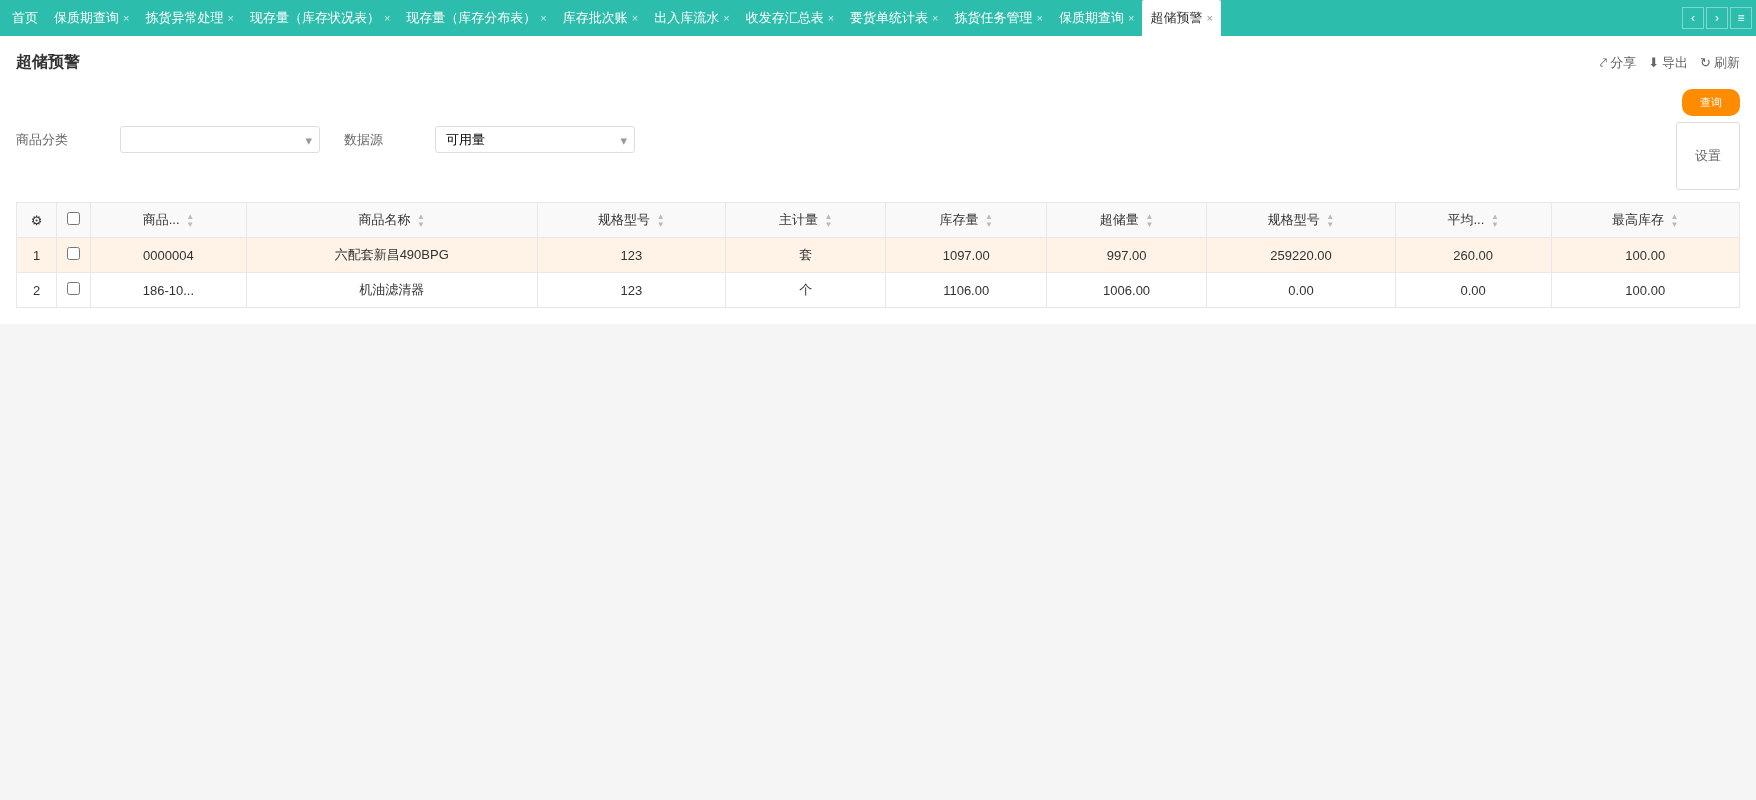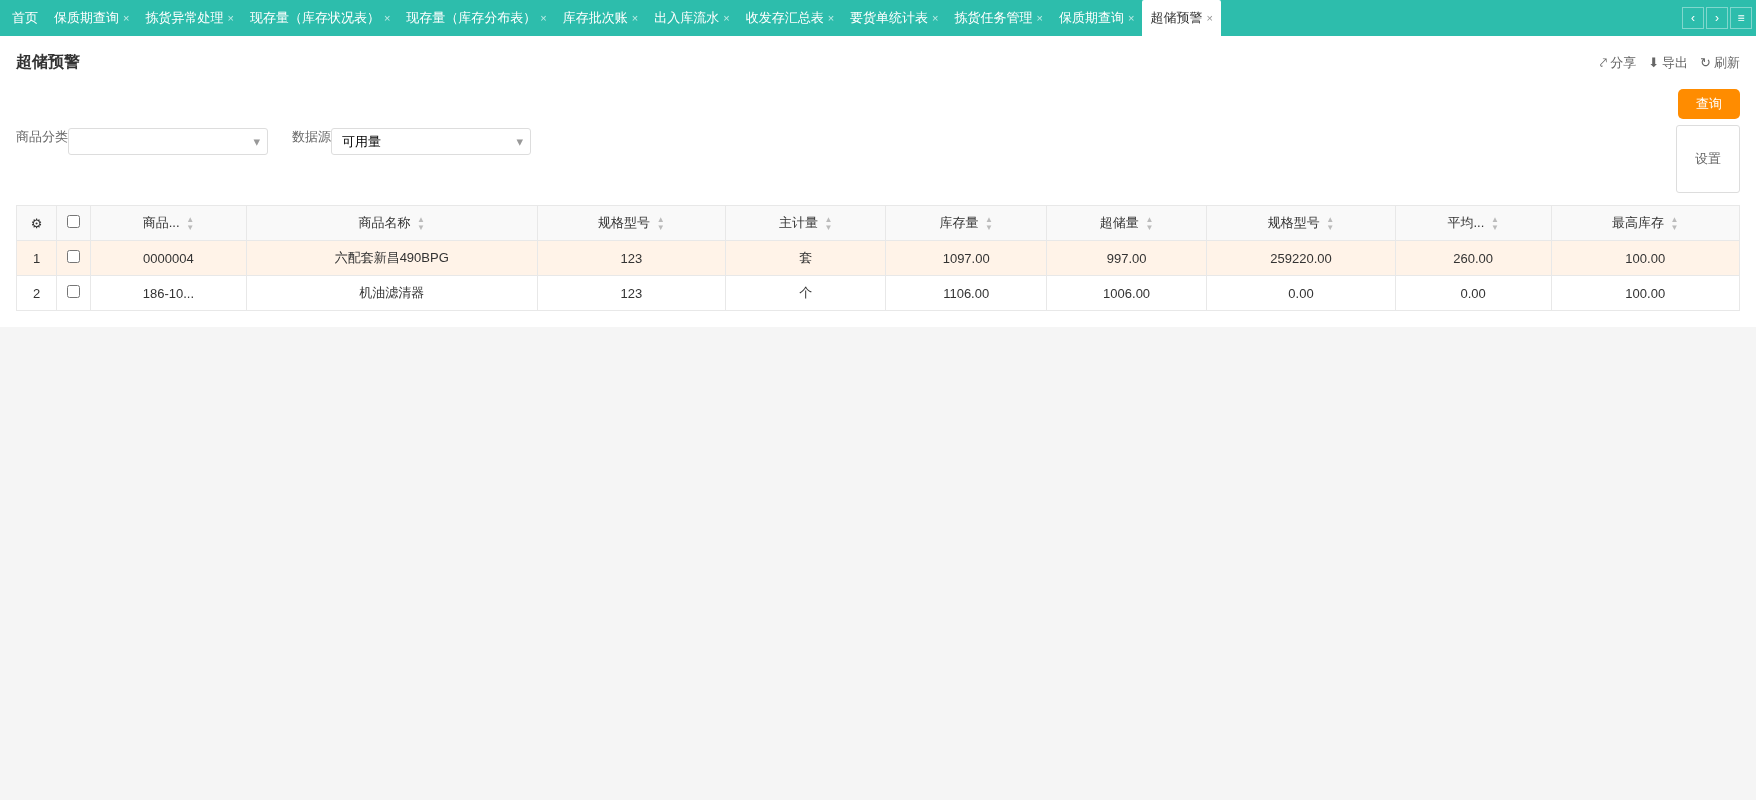--- a/index.html
+++ b/index.html
@@ -85,57 +85,58 @@
 
     
     .filter-row {
       display: flex;
       align-items: center;
       gap: 24px;
       margin-bottom: 12px;
     }
     .filter-item {
       display: flex;
-      align-items: flex-start;
-      gap: 0;
+      align-items: center;
+      gap: 24px;
     }
     .filter-label { color: #666; font-size: 13px; }
     .filter-select {
       border: 1px solid #ddd;
       border-radius: 3px;
       padding: 5px 28px 5px 10px;
       font-size: 13px;
       background: #fff;
       appearance: none;
       cursor: pointer;
       min-width: 200px;
       position: relative;
+      margin-left: 28px;
     }
     .filter-select-wrapper {
       position: relative;
       display: inline-block;
     }
     .filter-select-wrapper::after {
       content: '▾';
       position: absolute;
       right: 8px;
       top: 50%;
       transform: translateY(-50%);
       color: #999;
       pointer-events: none;
     }
 
     .btn-query {
       background: #ff8c00;
       color: #fff;
       border: none;
-      border-radius: 5px;
+      border-radius: 10px;
       padding: 6px 18px;
       cursor: pointer;
-      font-size: 13px;
+      font-size: 11px;
       margin-left: auto;
     }
     .btn-settings {
       background: #fff;
       color: #666;
       border: 1px solid #ddd;
       border-radius: 3px;
       padding: 24px 18px;
       cursor: pointer;
       font-size: 13px;

